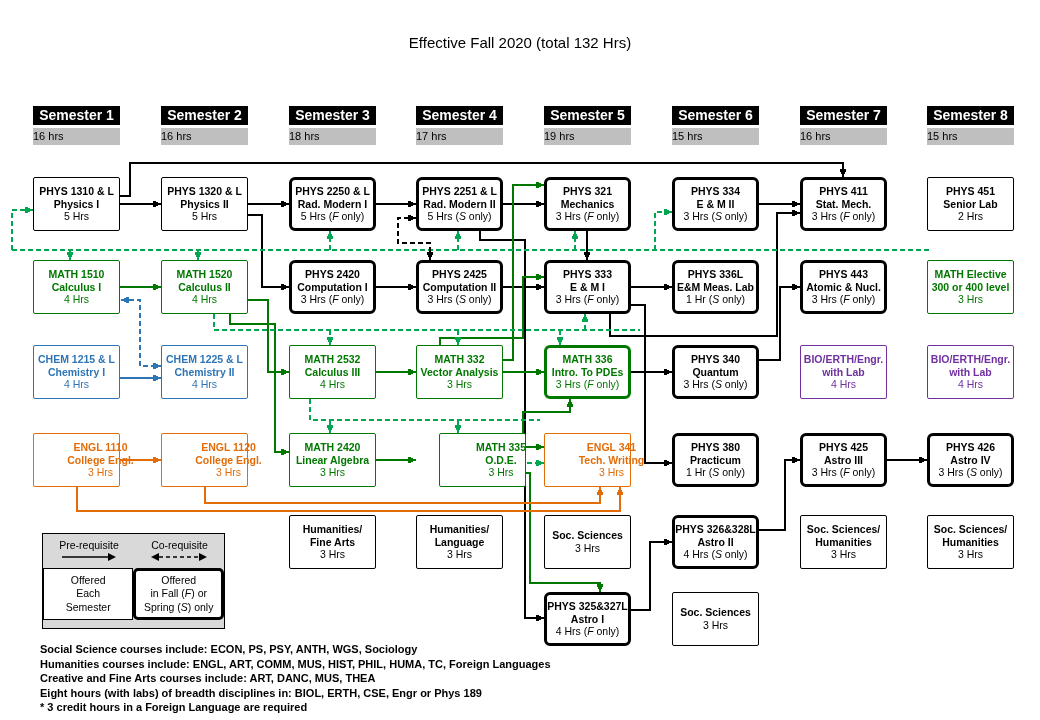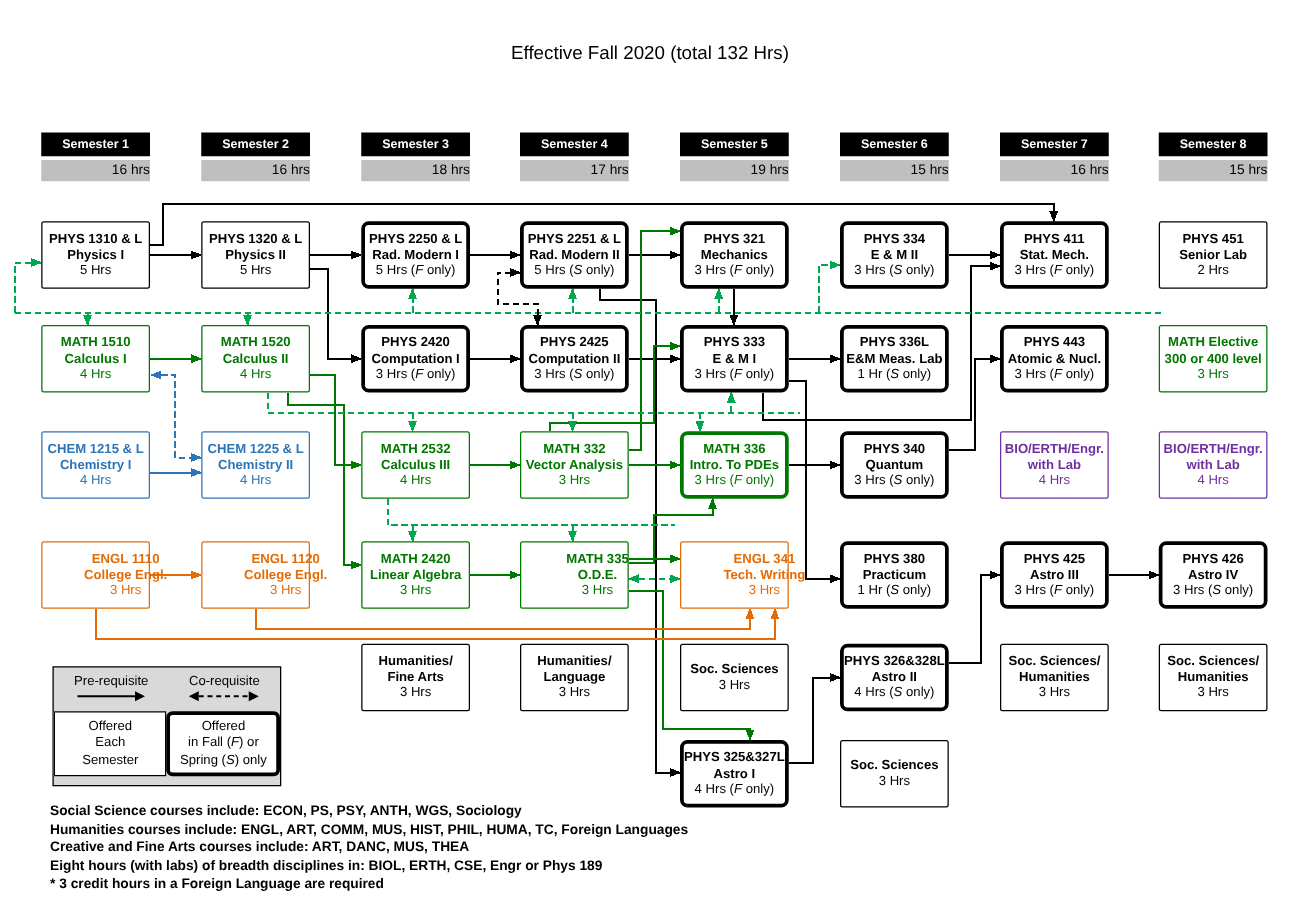--- a/index.html
+++ b/index.html
@@ -5,26 +5,26 @@
   html,body{margin:0;padding:0;}
   body{
     width:1040px;height:720px;position:relative;overflow:hidden;
     background:#ffffff;font-family:"Liberation Sans",sans-serif;color:#000;
   }
   .titlewrap{position:absolute;left:0;top:30px;width:1040px;text-align:center;}
   .title{font-size:24px;font-weight:bold;letter-spacing:0.2px;}
   .subtitle{font-size:15px;margin-top:4px;}
   .sem-col{position:absolute;width:87px;}
   .sem-head{
-    background:#000;color:#fff;font-weight:bold;font-size:10px;
+    background:#000;color:#fff;font-weight:bold;font-size:14px;
     height:19px;line-height:19px;text-align:center;
   }
   .sem-hrs{
     margin-top:3px;background:#BFBFBF;color:#000;font-size:11px;
-    height:17px;line-height:17px;text-align:right;padding-left:14px;
+    height:17px;line-height:17px;text-align:left;
   }
   .course{
     position:absolute;width:87px;height:54px;background:#fff;
     border:1.5px solid #000;border-radius:2px;box-sizing:border-box;
     display:flex;flex-direction:column;justify-content:center;align-items:center;
     font-size:10.5px;line-height:1.22;text-align:center;white-space:nowrap;z-index:2;
   }
   .course.thick{border-width:3.5px;border-radius:6px;}
   .course .cl{font-weight:bold;}
   .course .cl.norm{font-weight:normal;}
@@ -315,21 +315,21 @@
     <div class="course orange" style="left: 161px; top: 433px;">
       <div class="cl">ENGL 1120</div>
       <div class="cl">College Engl.</div>
       <div class="cl norm">3 Hrs</div>
     </div>
     <div class="course green" style="left: 289px; top: 433px;">
       <div class="cl">MATH 2420</div>
       <div class="cl">Linear Algebra</div>
       <div class="cl norm">3 Hrs</div>
     </div>
-    <div class="course green" style="left: 416px; top: 433px; padding-left: 37px;">
+    <div class="course green" style="left: 439px; top: 433px; padding-left: 37px;">
       <div class="cl">MATH 335</div>
       <div class="cl">O.D.E.</div>
       <div class="cl norm">3 Hrs</div>
     </div>
     <div class="course orange" style="left: 544px; top: 433px;">
       <div class="cl">ENGL 341</div>
       <div class="cl">Tech. Writing</div>
       <div class="cl norm">3 Hrs</div>
     </div>
     <div class="course black thick" style="left: 672px; top: 433px;">

